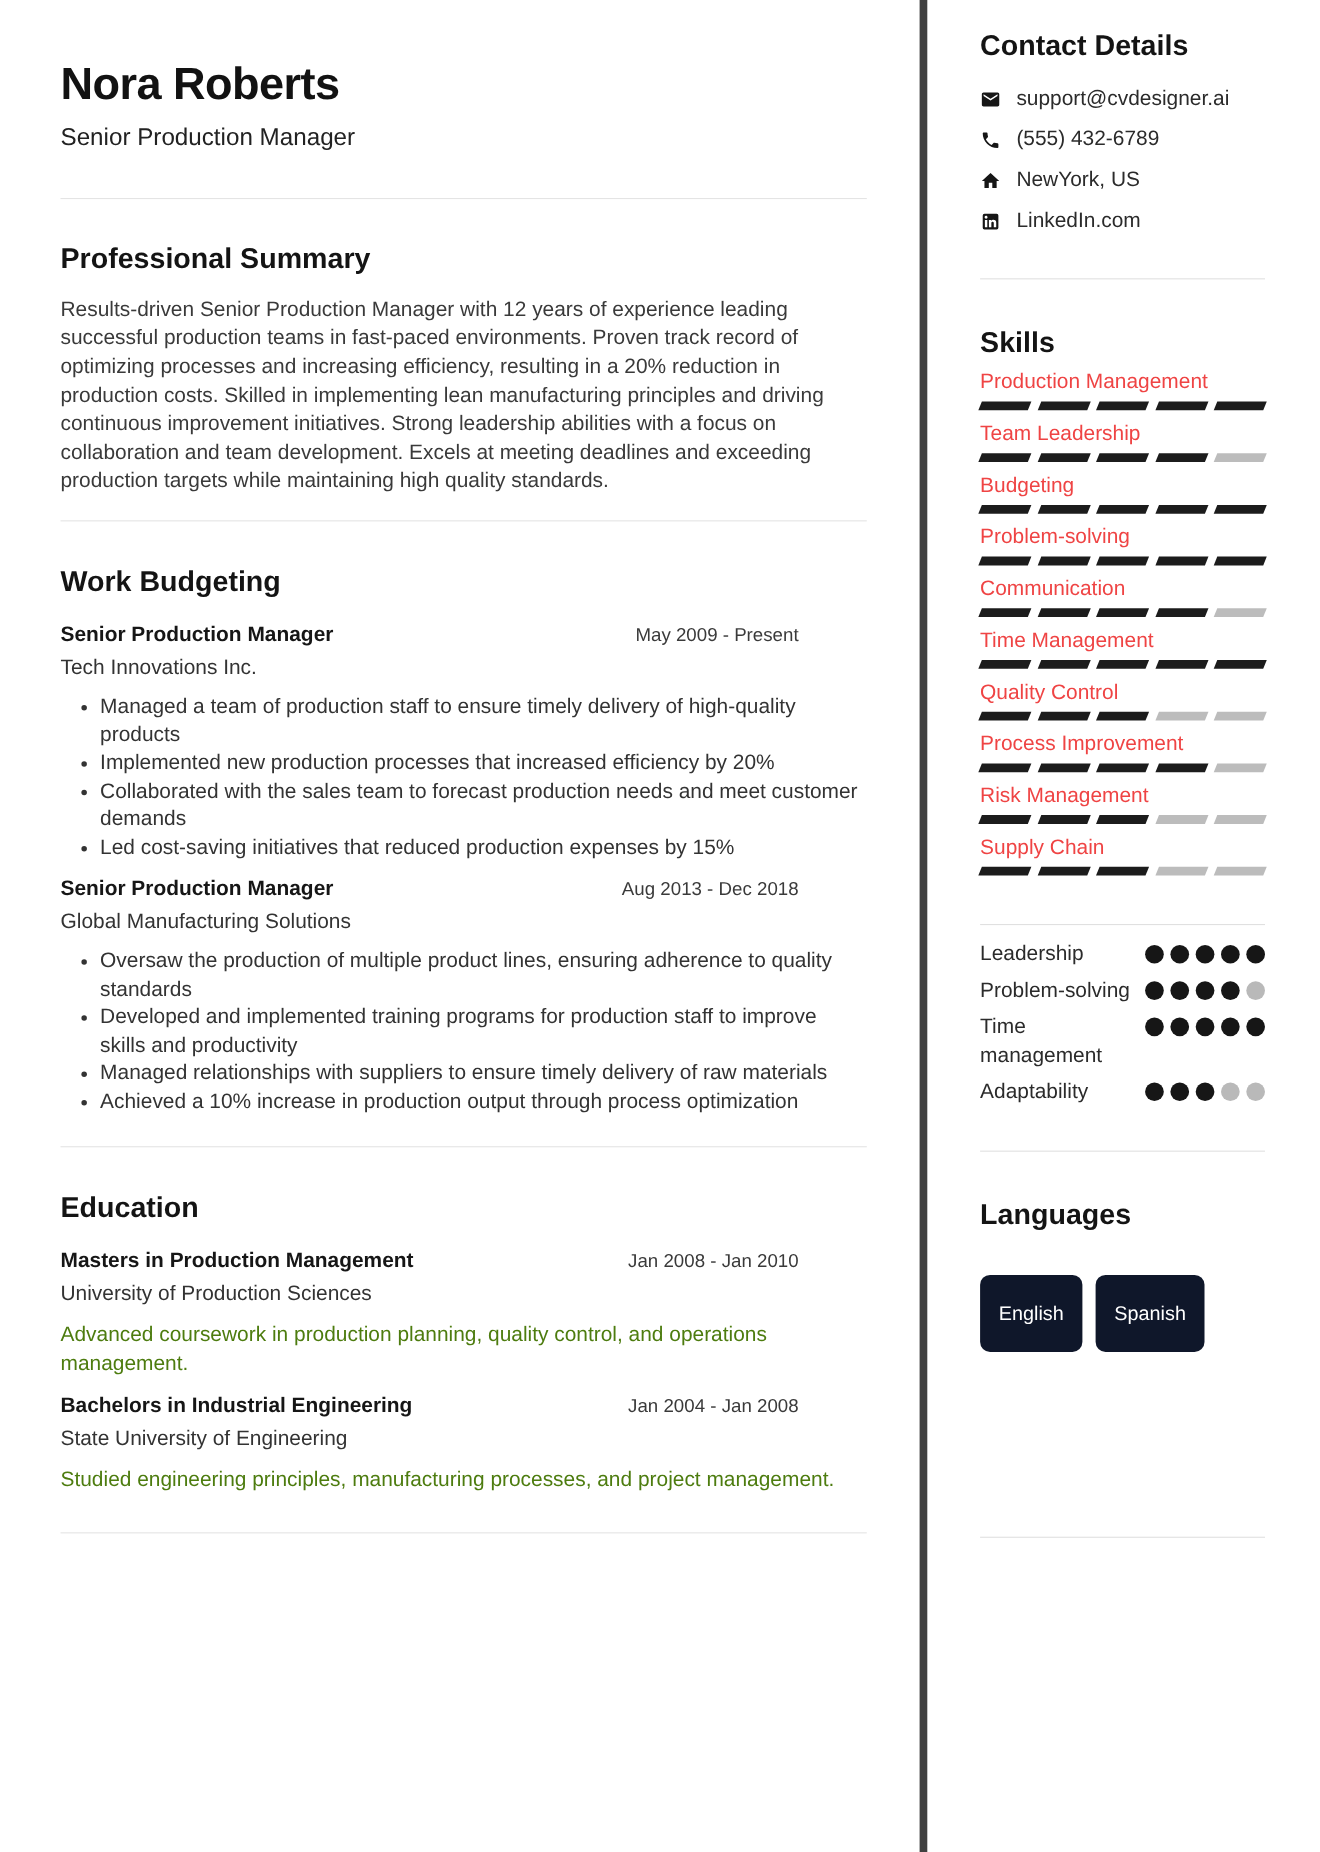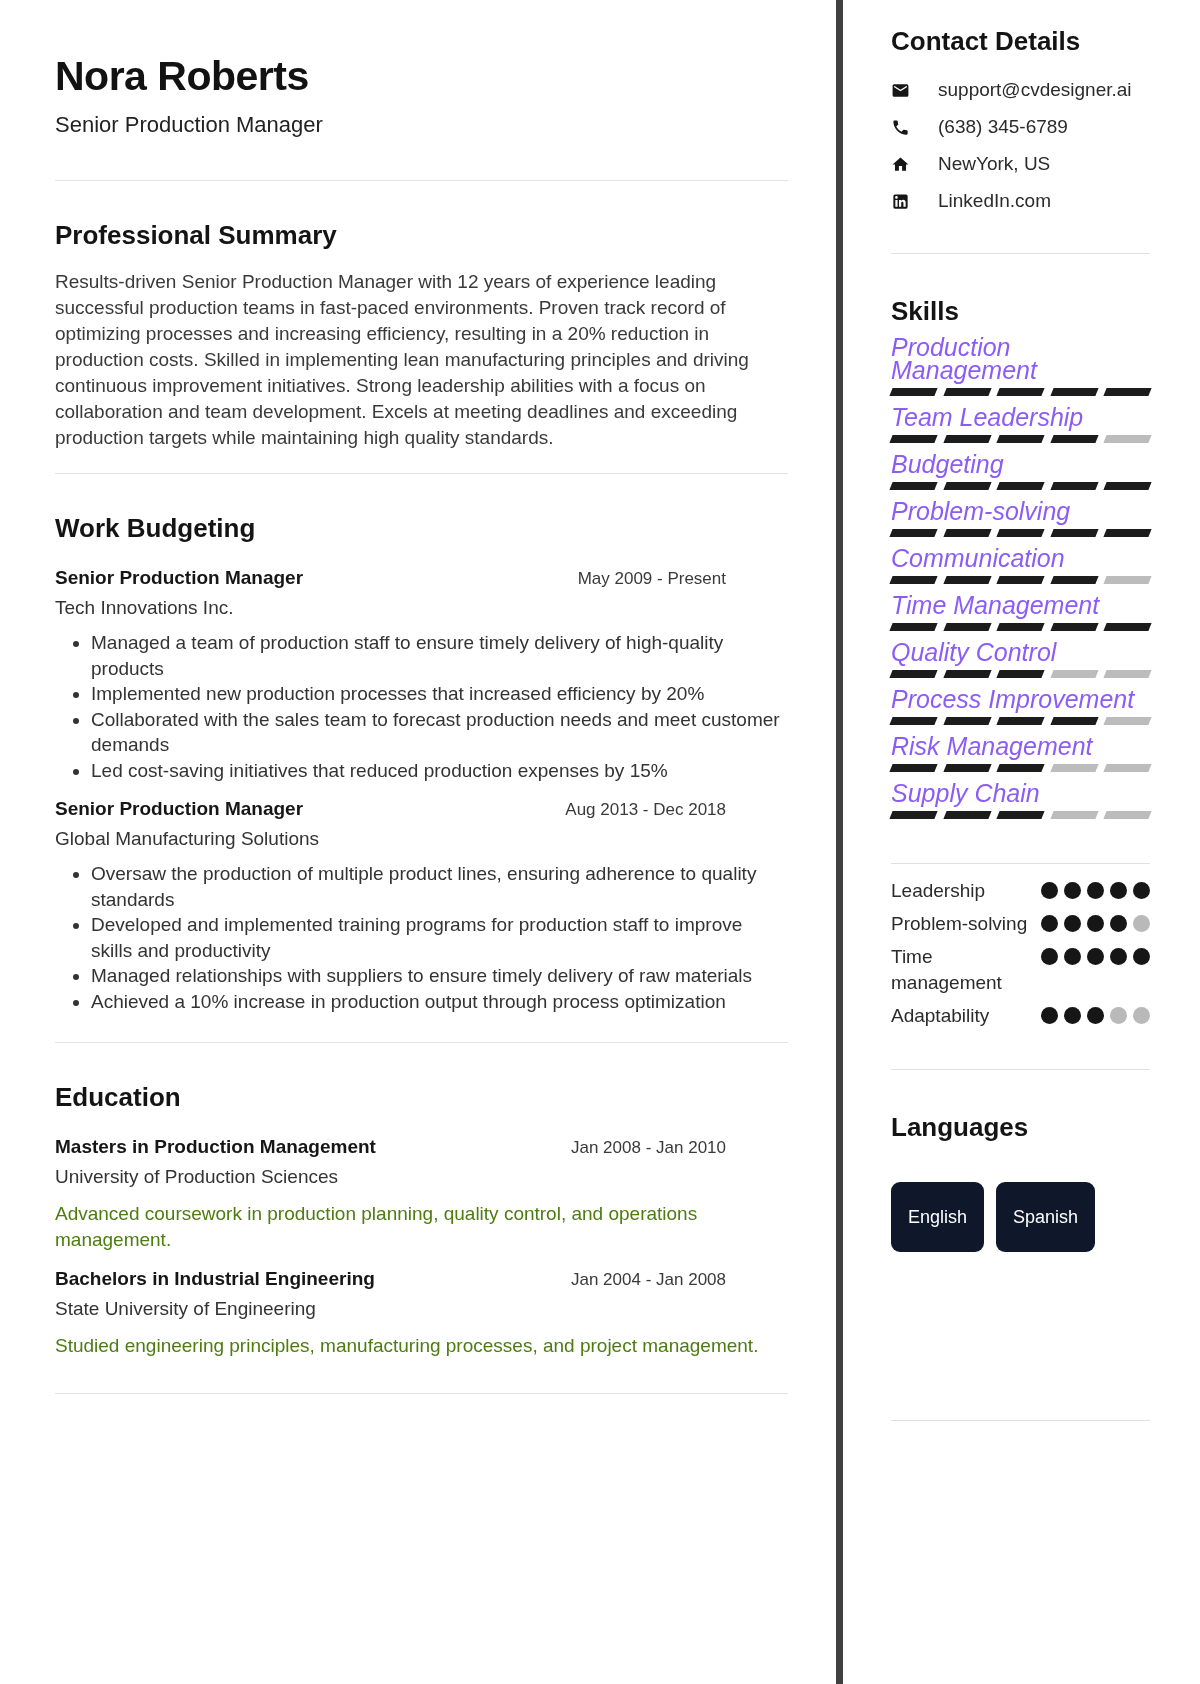--- a/index.html
+++ b/index.html
@@ -38,26 +38,26 @@
   .sidebar { flex:1; border-left:7px solid #404040; padding:26px 55px 0 48px; }
   .side-heading { font-size:26px; font-weight:600; color:#141414; margin:0; line-height:30px; }
   .side-rule { border:none; border-top:1px solid #e0e0e0; margin:0; }
   .side-rule.s1 { margin-top:40px; }
   .side-rule.s2 { margin-top:44px; }
   .side-rule.s3 { margin-top:40px; }
   .side-rule.s4 { margin-top:168px; }
   .mt-side { margin-top:42px; }
 
   .contact-list { margin-top:22px; }
-  .contact-item { display:flex; align-items:center; gap:28px; margin-bottom:13px; font-size:19px; color:#2b2b2b; line-height:24px; }
+  .contact-item { display:flex; align-items:center; gap:14px; margin-bottom:13px; font-size:19px; color:#2b2b2b; line-height:24px; }
   .contact-item svg { width:19px; height:19px; flex:none; fill:#161616; }
 
   .skills-list { margin-top:6px; }
   .skill { margin-top:10px; }
-  .skill-label { font-size:25px; color:#8b5cf6; line-height:23px; margin-bottom:6px;font-style:italic; }
+  .skill-label { font-size:19px; color:#ef4444; line-height:23px; margin-bottom:6px; }
   .bar { display:flex; gap:9px; height:8px; }
   .seg { flex:1; background:#bcbcbc; transform:skewX(-22deg); }
   .seg.filled { background:#1c1c1c; }
 
   .soft-list { margin-top:14px; }
   .soft-row { display:flex; justify-content:space-between; align-items:flex-start; margin-bottom:7px; }
   .soft-label { font-size:19px; color:#2b2b2b; line-height:26px; width:150px; }
   .dots { display:flex; gap:6px; padding-top:4px; }
   .dot { width:17px; height:17px; border-radius:50%; background:#b9b9b9; }
   .dot.filled { background:#161616; }
@@ -144,21 +144,21 @@
       <div class="contact-item">
         <svg viewBox="0 0 24 24">
             <path d="M20 4H4c-1.1 0-2 .9-2 2v12c0 1.1.9 2 2 2h16c1.1 0 2-.9 2-2V6c0-1.1-.9-2-2-2zm0 4-8 5-8-5V6l8 5 8-5v2z"></path>
           </svg>
         <span>support@cvdesigner.ai</span>
       </div>
       <div class="contact-item">
         <svg viewBox="0 0 24 24">
             <path d="M6.62 10.79c1.44 2.83 3.76 5.14 6.59 6.59l2.2-2.2c.27-.27.67-.36 1.02-.24 1.12.37 2.33.57 3.57.57.55 0 1 .45 1 1V20c0 .55-.45 1-1 1-9.39 0-17-7.61-17-17 0-.55.45-1 1-1h3.5c.55 0 1 .45 1 1 0 1.25.2 2.45.57 3.57.11.35.03.74-.25 1.02l-2.2 2.2z"></path>
           </svg>
-        <span>(638) 345-6789</span>
+        <span>(555) 432-6789</span>
       </div>
       <div class="contact-item">
         <svg viewBox="0 0 24 24">
             <path d="M10 20v-6h4v6h5v-8h3L12 3 2 12h3v8z"></path>
           </svg>
         <span>NewYork, US</span>
       </div>
       <div class="contact-item">
         <svg viewBox="0 0 24 24">
             <path d="M19 3a2 2 0 0 1 2 2v14a2 2 0 0 1-2 2H5a2 2 0 0 1-2-2V5a2 2 0 0 1 2-2h14m-.5 15.5v-5.3a3.26 3.26 0 0 0-3.26-3.26c-.85 0-1.84.52-2.32 1.3v-1.11h-2.79v8.37h2.79v-4.93c0-.77.62-1.4 1.39-1.4a1.4 1.4 0 0 1 1.4 1.4v4.93h2.79M6.88 8.56a1.68 1.68 0 0 0 1.68-1.68c0-.93-.75-1.69-1.68-1.69a1.69 1.69 0 0 0-1.69 1.69c0 .93.76 1.68 1.69 1.68m1.39 9.94v-8.37H5.5v8.37h2.77z"></path>

